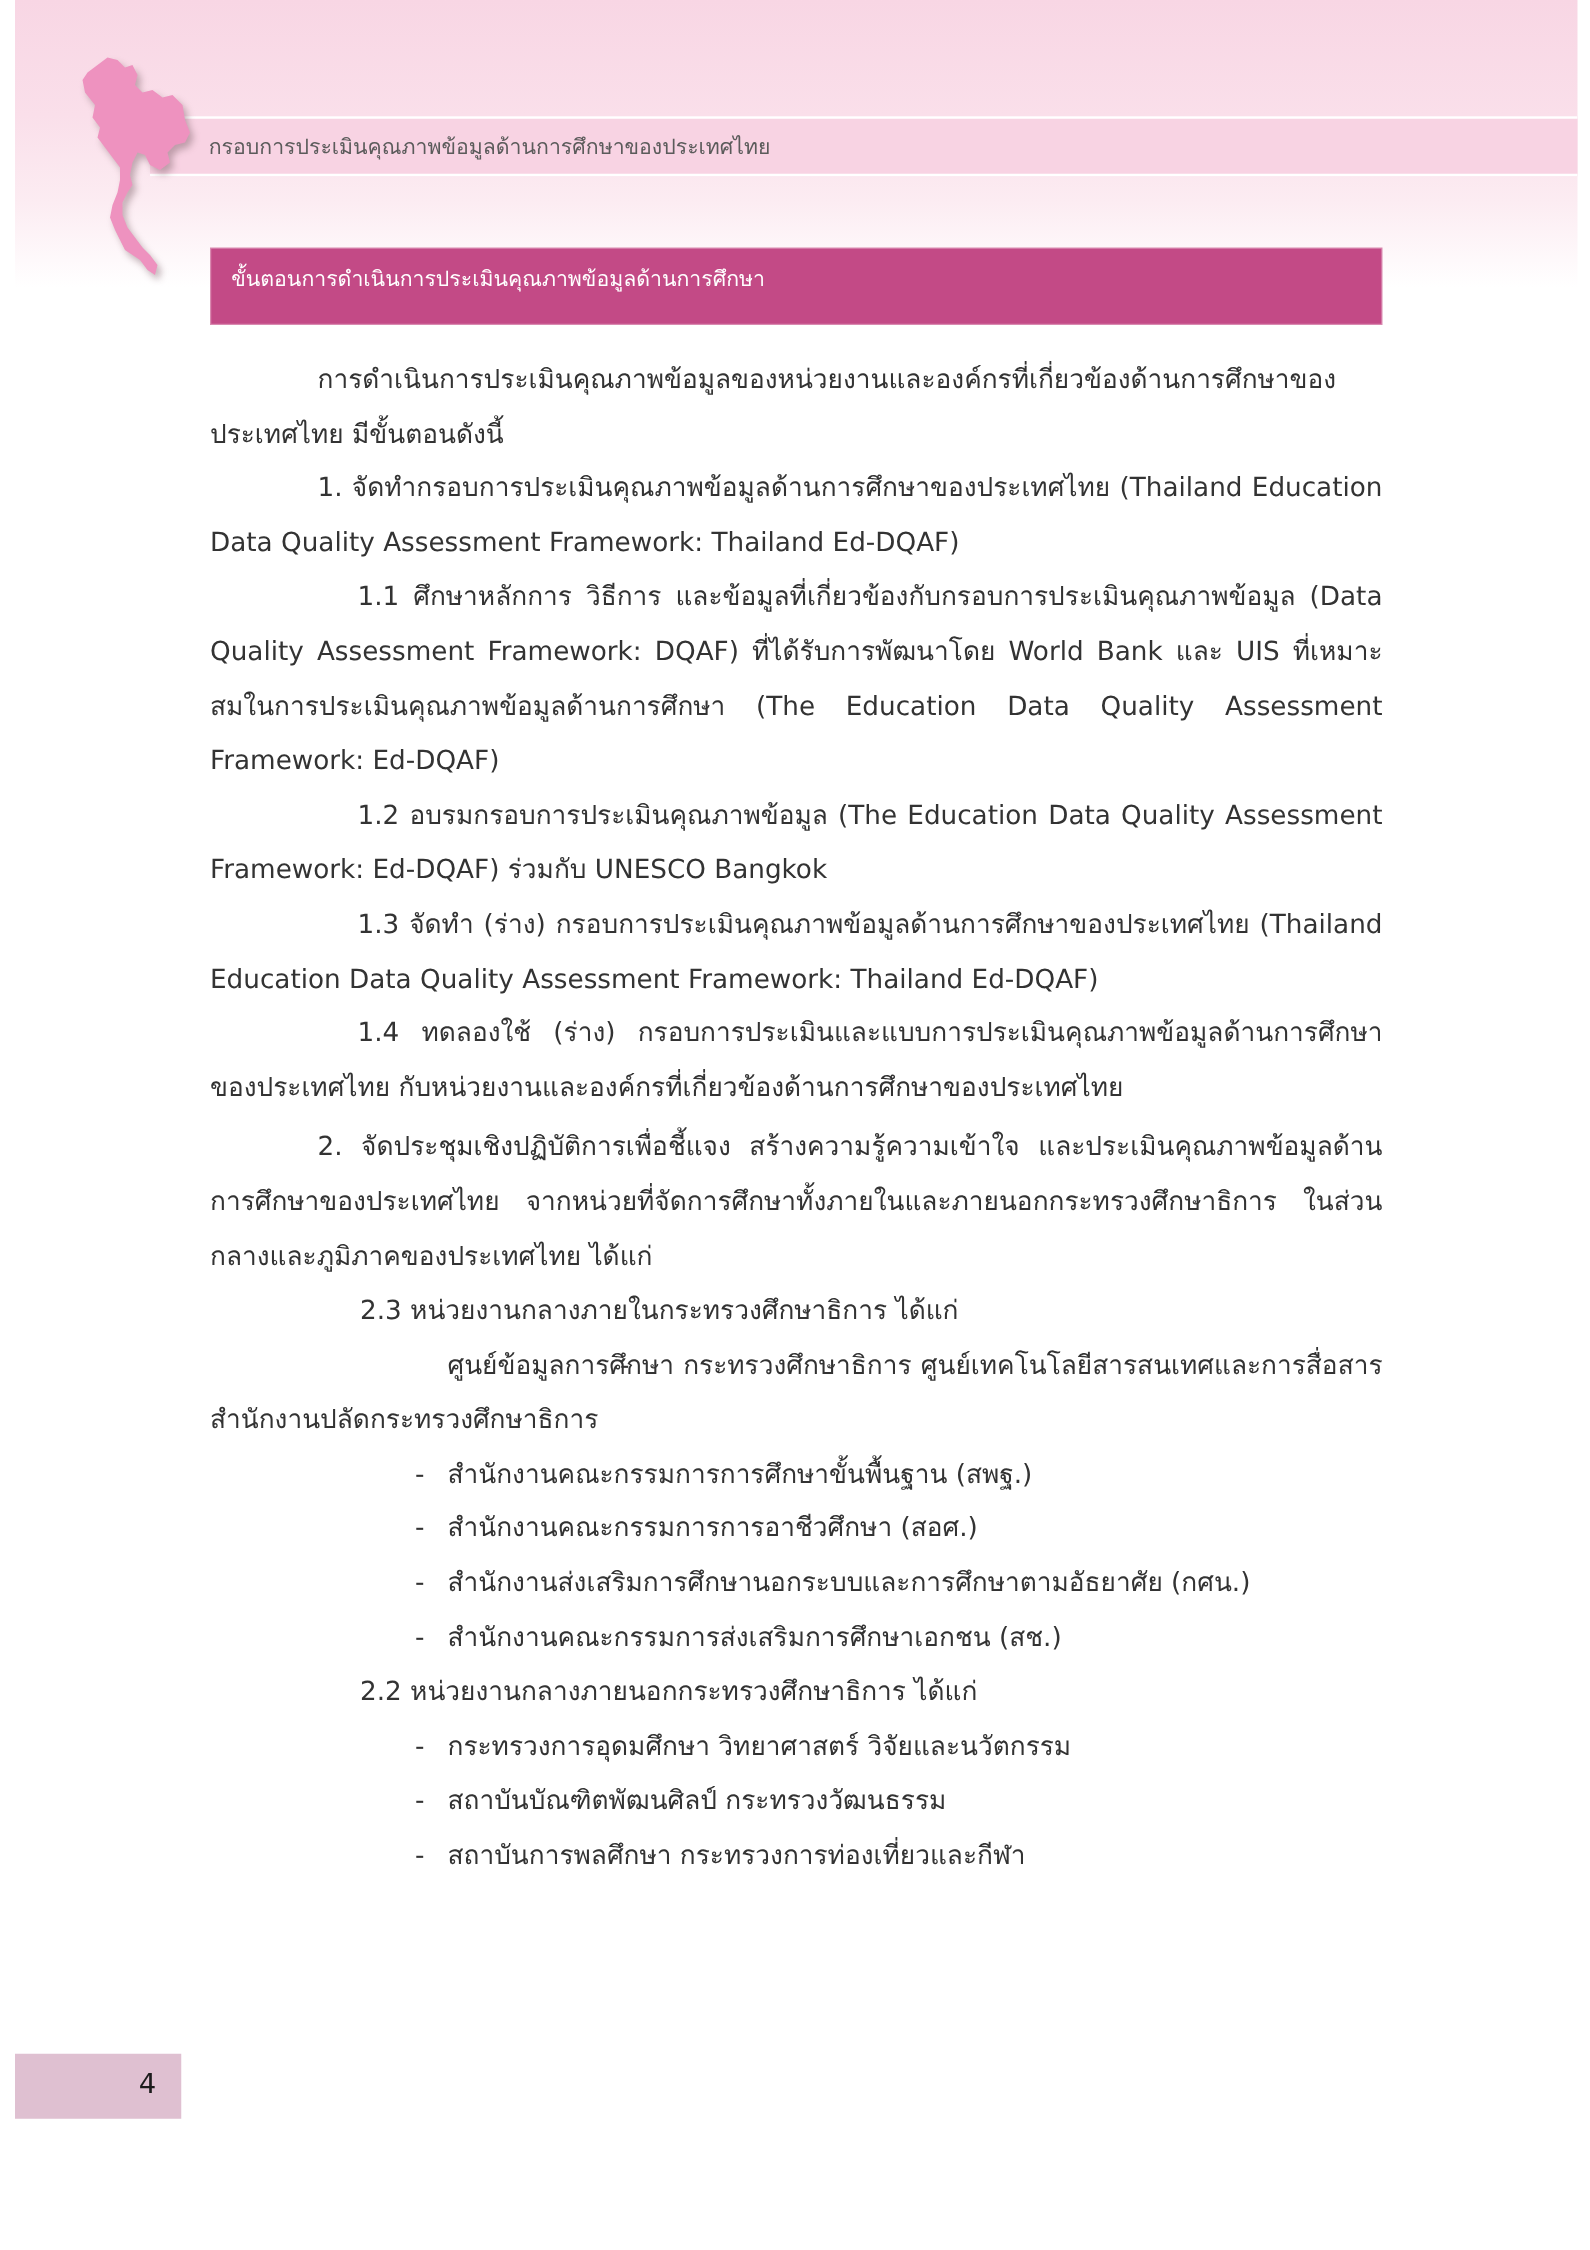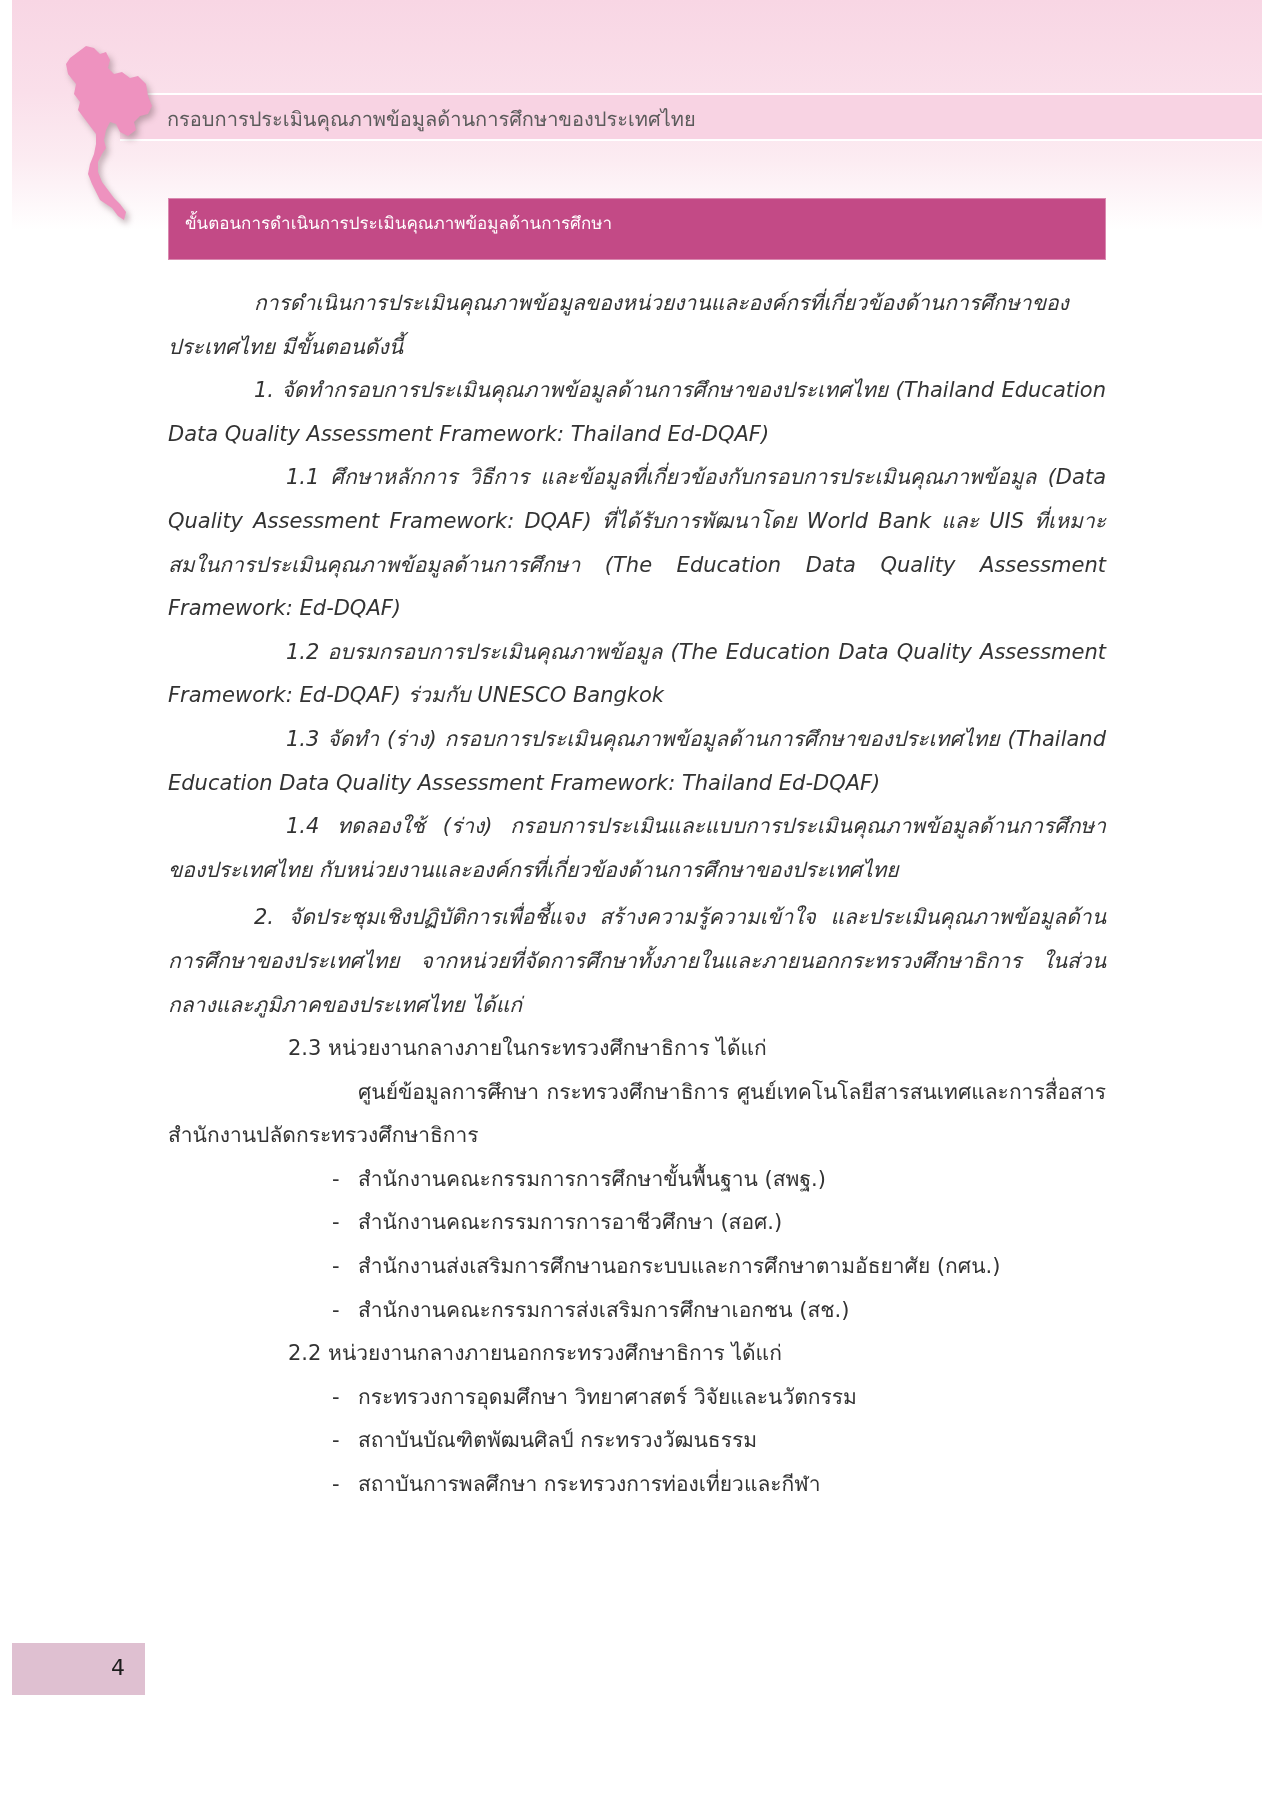--- a/index.html
+++ b/index.html
@@ -15,21 +15,21 @@
   }
   .header-stripe {
     position: absolute; left: 120px; top: 93px; width: 1142px; height: 44px;
     background: #f8d3e3;
     border-top: 2px solid #ffffff;
     border-bottom: 2px solid #ffffff;
   }
   .header-text {
     position: absolute; left: 167px; top: 103px;
     font-family: Liberation Mono, monospace;
-    font-size: 20px; color: #5b5b5b; letter-spacing: 0px;
+    font-size: 17px; color: #5b5b5b; letter-spacing: 0px;
     white-space: nowrap;
   }
   .map-icon {
     position: absolute; left: 56px; top: 44px; width: 104px; height: 186px;
     filter: drop-shadow(3px 4px 3px rgba(120,90,100,0.45));
   }
   .title-bar {
     position: absolute; left: 169px; top: 199px; width: 936px; height: 60px;
     background: #c34a86;
     box-shadow: 0 0 0 1px #d98ab0;
@@ -37,21 +37,21 @@
   .title-text {
     position: absolute; left: 16px; top: 10px;
     font-family: "DejaVu Sans", sans-serif;
     font-size: 17px; color: #ffffff; white-space: nowrap;
   }
   .body-text {
     position: absolute; left: 168px; top: 282px; width: 938px;
     font-family: "DejaVu Sans", sans-serif;
     font-size: 21px; line-height: 43.6px; color: #333333;
   }
-  .p { margin: 0; text-align: justify; text-align-last: left; font-style: italic; }
+  .p { margin: 0; text-align: justify; text-align-last: left; }
   .ind1 { text-indent: 86px; }
   .ind2 { text-indent: 118px; }
   .sub-head { padding-left: 120px; margin: 0; }
   .bullet { margin: 0; padding-left: 164px; position: relative; }
   .bullet-long { margin: 0; text-indent: 164px; text-align: justify; text-align-last: left; }
   .dash { display: inline-block; width: 26px; }
   .page-number-box {
     position: absolute; left: 12px; top: 1643px; width: 133px; height: 52px;
     background: #dfc0d1;
   }

